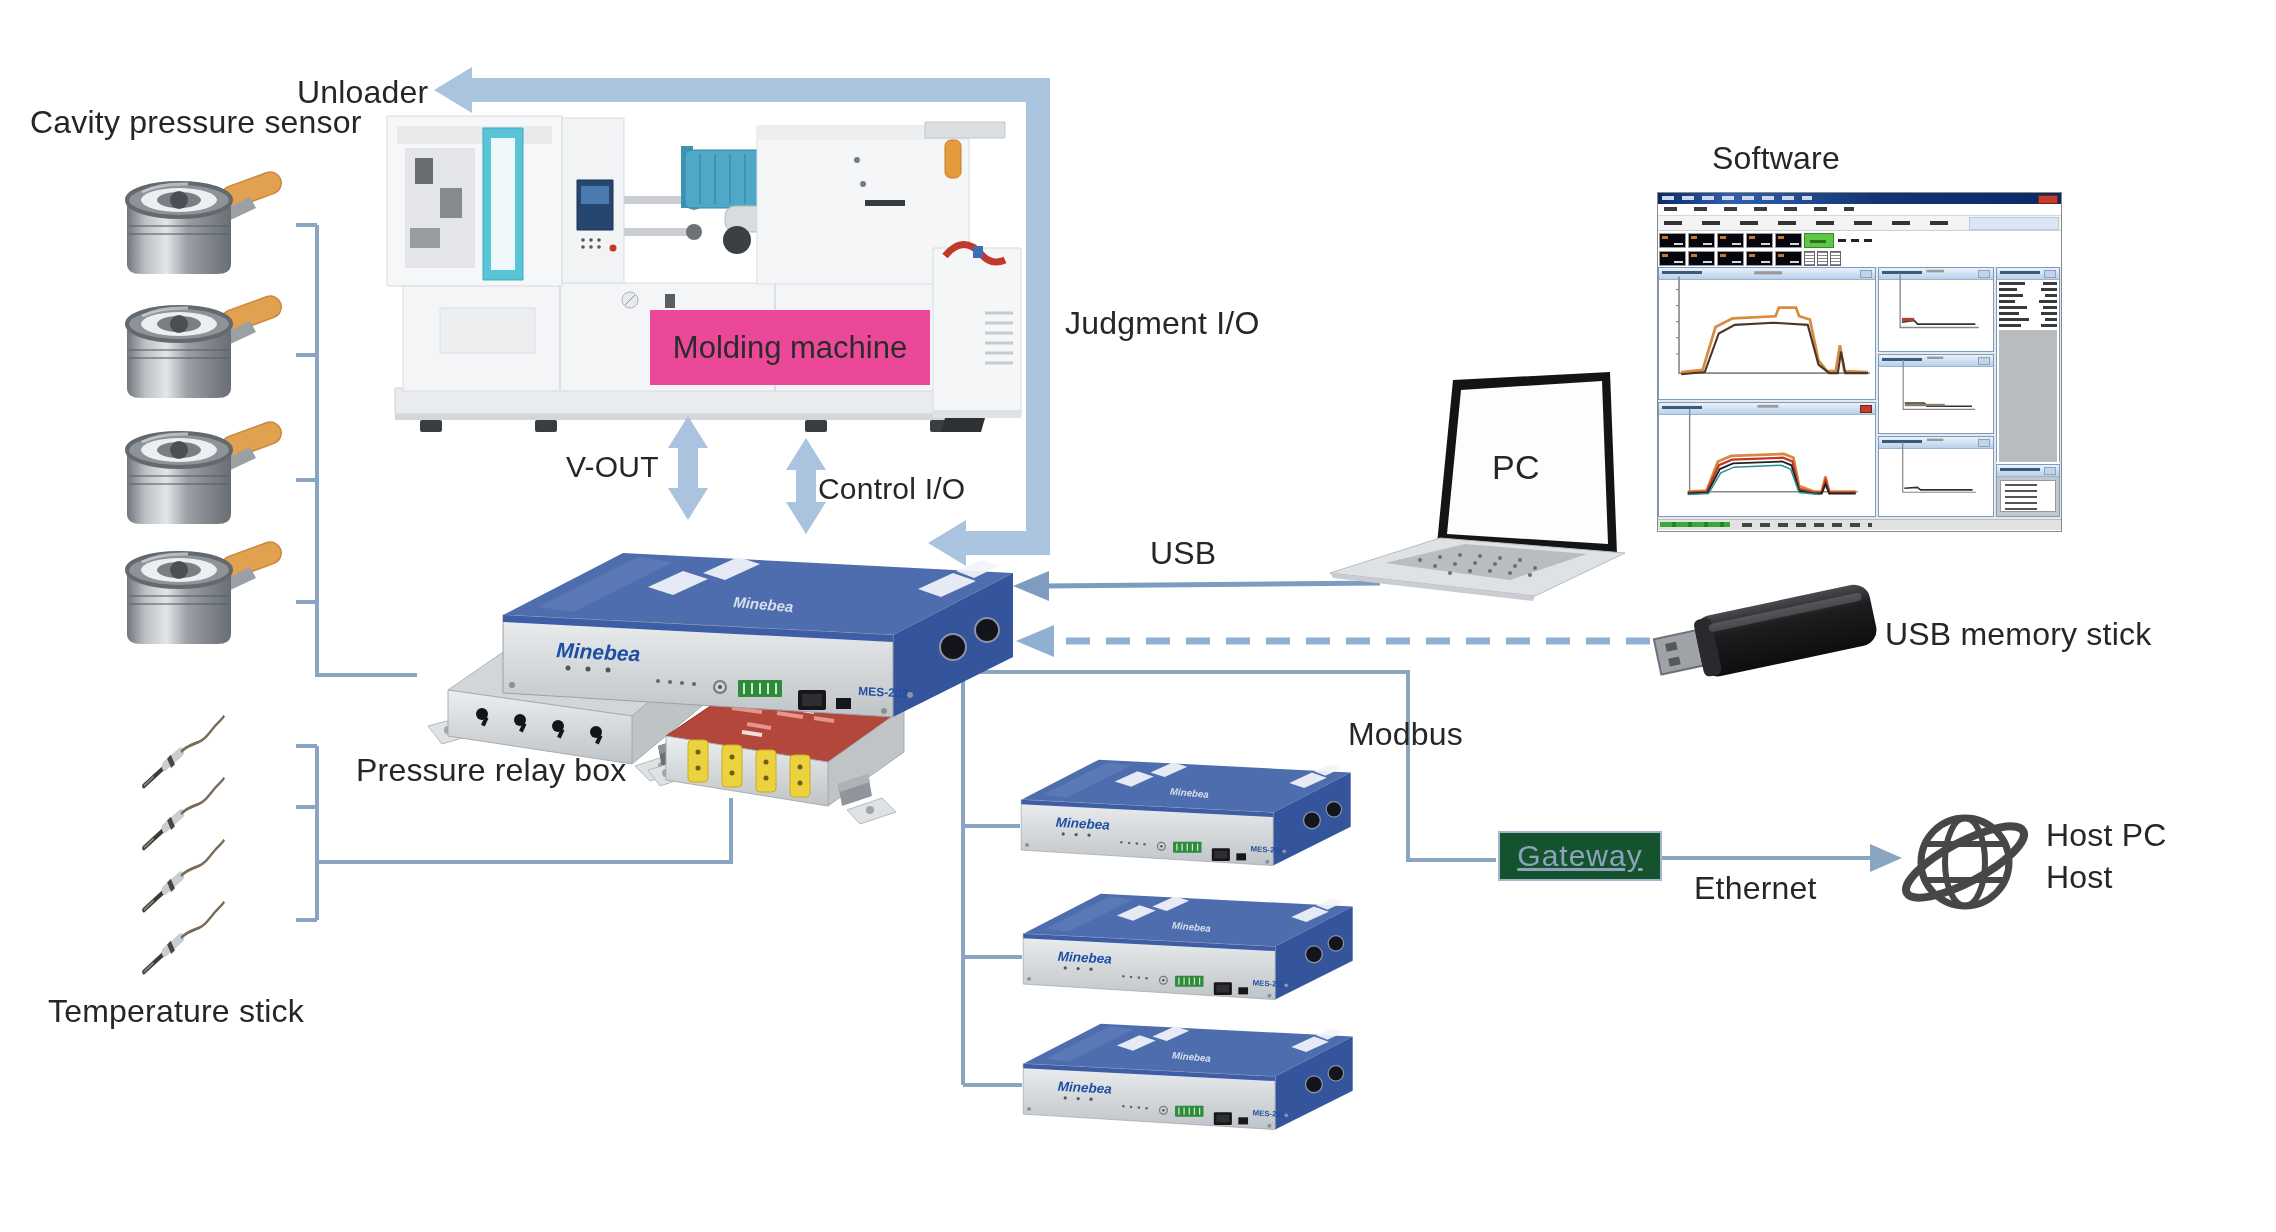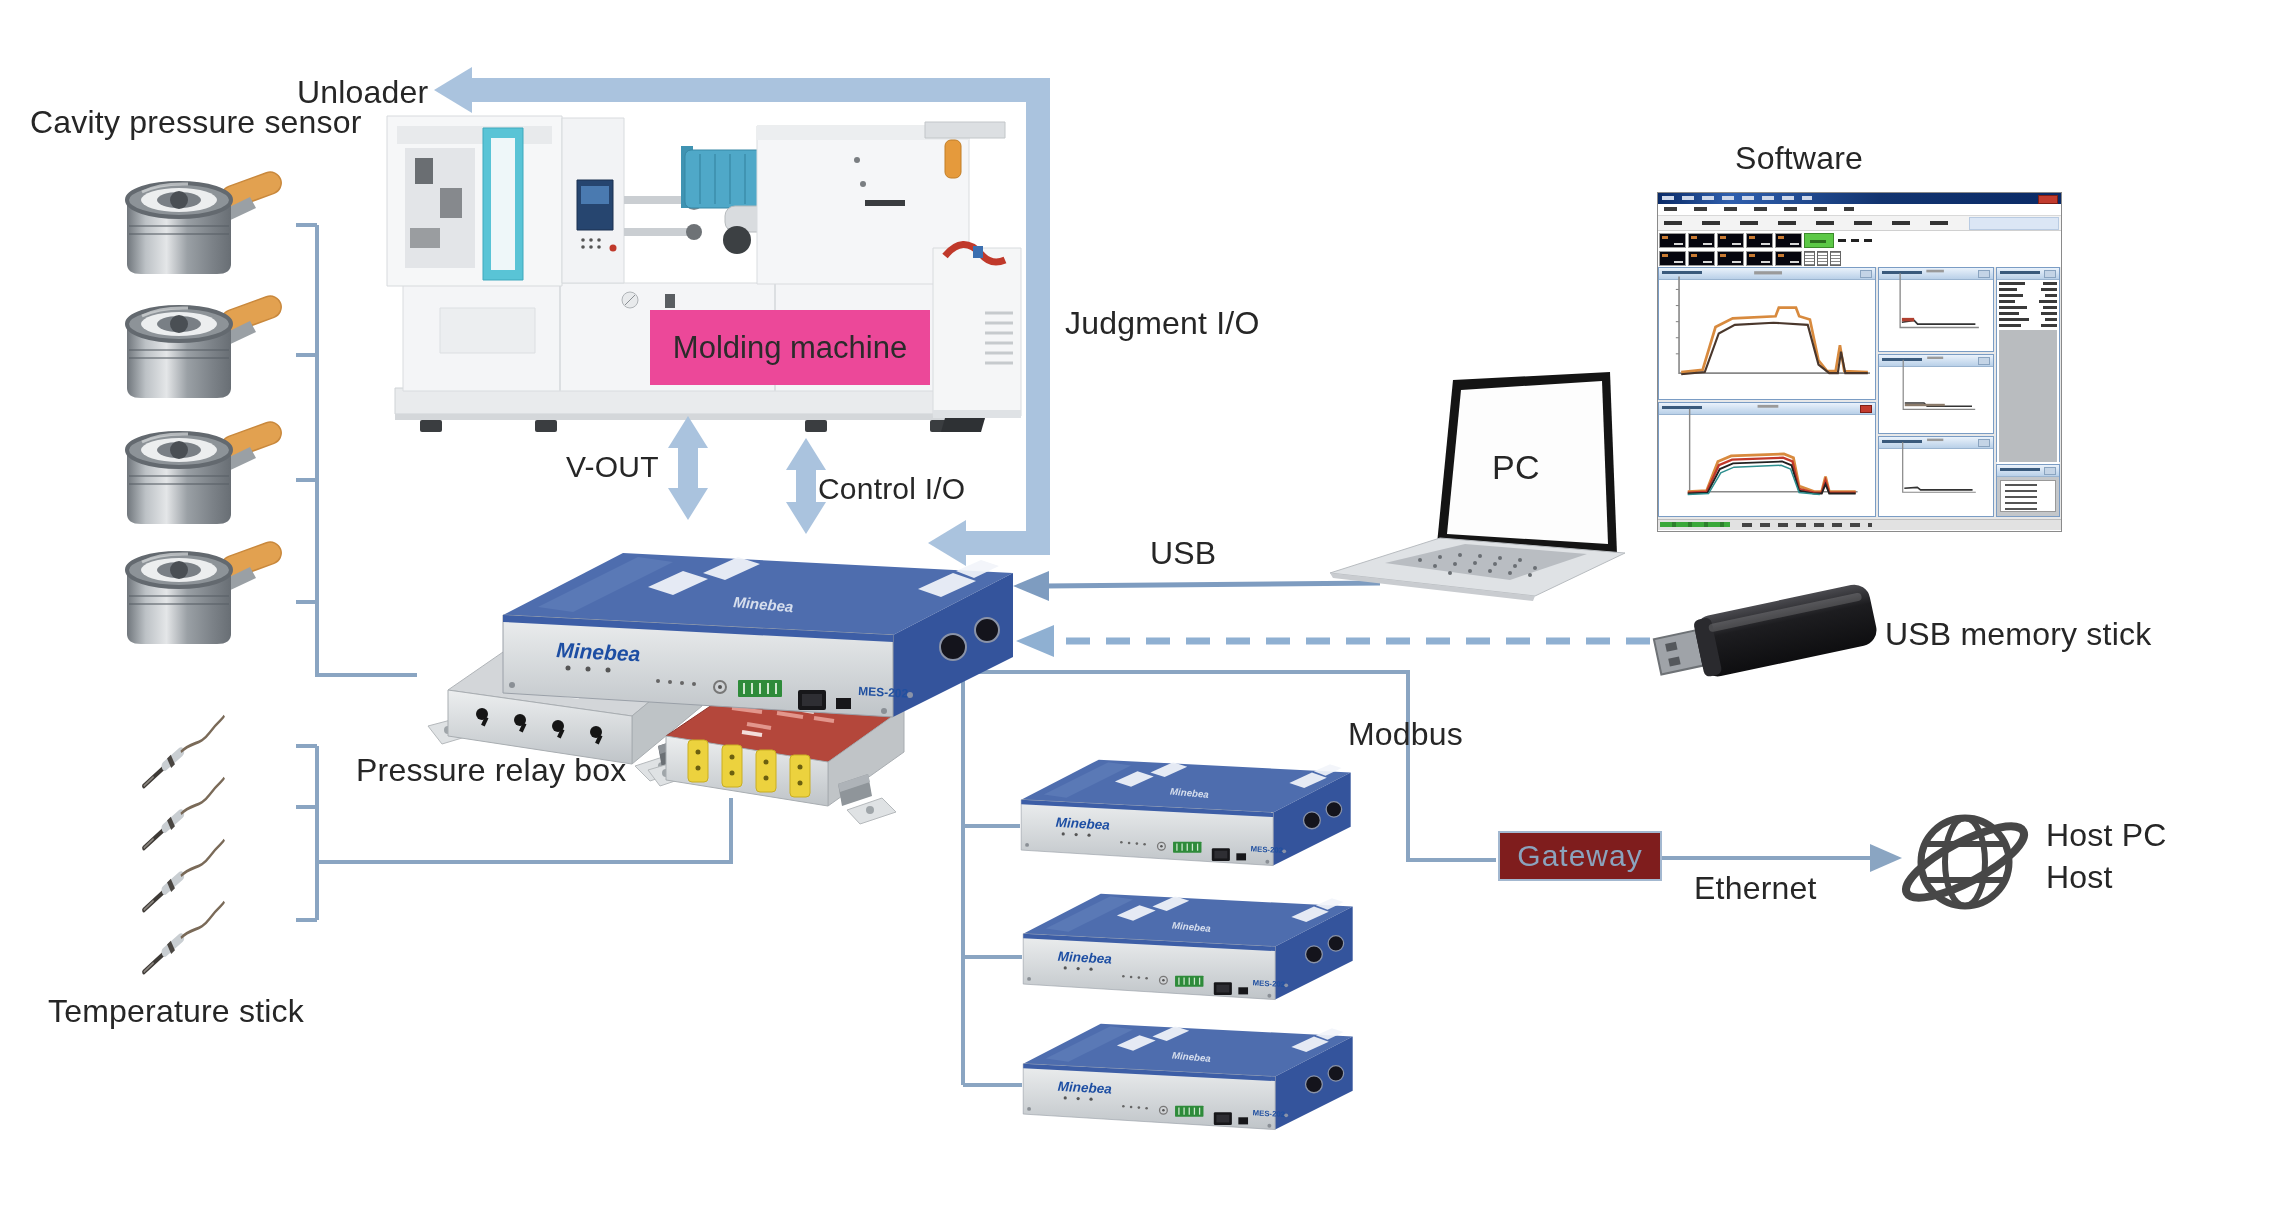--- a/index.html
+++ b/index.html
@@ -5,22 +5,22 @@
   html,body{margin:0;padding:0;background:#fff;}
   .stage{position:relative;width:2276px;height:1220px;background:#ffffff;overflow:hidden;
          font-family:"Liberation Sans",sans-serif;color:#2b2b2b;}
   .stage svg{position:absolute;left:0;top:0;}
   svg text{font-family:"Liberation Sans",sans-serif;}
   .lbl{position:absolute;font-size:32px;color:#262626;white-space:nowrap;z-index:5;letter-spacing:.2px;}
   .lbl.small{font-size:30px;}
   .box-label{position:absolute;left:650px;top:310px;width:280px;height:75px;background:#ec4899;
              display:flex;align-items:center;justify-content:center;font-size:31px;z-index:5;}
   .gateway{position:absolute;left:1498px;top:831px;width:160px;height:46px;border:2px solid #a3b8d0;
-           background:#7f1d1d;display:flex;align-items:center;justify-content:center;
-           font-size:30px;color:#8ba3bd;z-index:5;letter-spacing:1px;}
+           background:#14532d;display:flex;align-items:center;justify-content:center;
+           font-size:30px;color:#8ba3bd;z-index:5;letter-spacing:1px;text-decoration:underline;}
   .two-line{line-height:42px;}
   
   .sw{position:absolute;left:1657px;top:192px;width:405px;height:340px;background:#fff;
       border:1px solid #8a8a8a;z-index:4;box-sizing:border-box;font-size:0;}
   .sw-title{height:11px;background:linear-gradient(90deg,#0a2a66,#2f5fae 18%,#123470 55%,#0a2a66);
             position:relative;}
   .sw-title i{position:absolute;left:4px;top:3px;width:150px;height:4px;
               background:repeating-linear-gradient(90deg,#cfd8ea 0 12px,transparent 12px 20px);}
   .sw-title b{position:absolute;right:3px;top:2px;width:18px;height:7px;background:#c23b2e;border:1px solid #7e1f16;}
   .sw-menu{height:11px;background:#fff;border-bottom:1px solid #d8d8d8;position:relative;}
@@ -569,21 +569,21 @@
 </div>
 
 <div class="lbl" style="left:30px;top:104px">Cavity pressure sensor</div>
 <div class="lbl" style="left:297px;top:74px">Unloader</div>
 <div class="box-label">
       <span>Molding machine</span>
     </div>
 <div class="lbl" style="left:1065px;top:305px">Judgment I/O</div>
 <div class="lbl small" style="left:566px;top:450px">V-OUT</div>
 <div class="lbl small" style="left:818px;top:472px">Control I/O</div>
-<div class="lbl" style="left:1653px;top:140px;width:210px;text-align:right">Software</div>
+<div class="lbl" style="left:1712px;top:140px;width:210px;text-align:left">Software</div>
 <div class="lbl" style="left:1492px;top:448px;font-size:34px;z-index:6">PC</div>
 <div class="lbl" style="left:1150px;top:535px">USB</div>
 <div class="lbl" style="left:1885px;top:616px">USB memory stick</div>
 <div class="lbl" style="left:356px;top:752px">Pressure relay box</div>
 <div class="lbl" style="left:48px;top:993px">Temperature stick</div>
 <div class="lbl" style="left:1348px;top:716px">Modbus</div>
 <div class="gateway">
       <span>Gateway</span>
     </div>
 <div class="lbl" style="left:1694px;top:870px">Ethernet</div>

